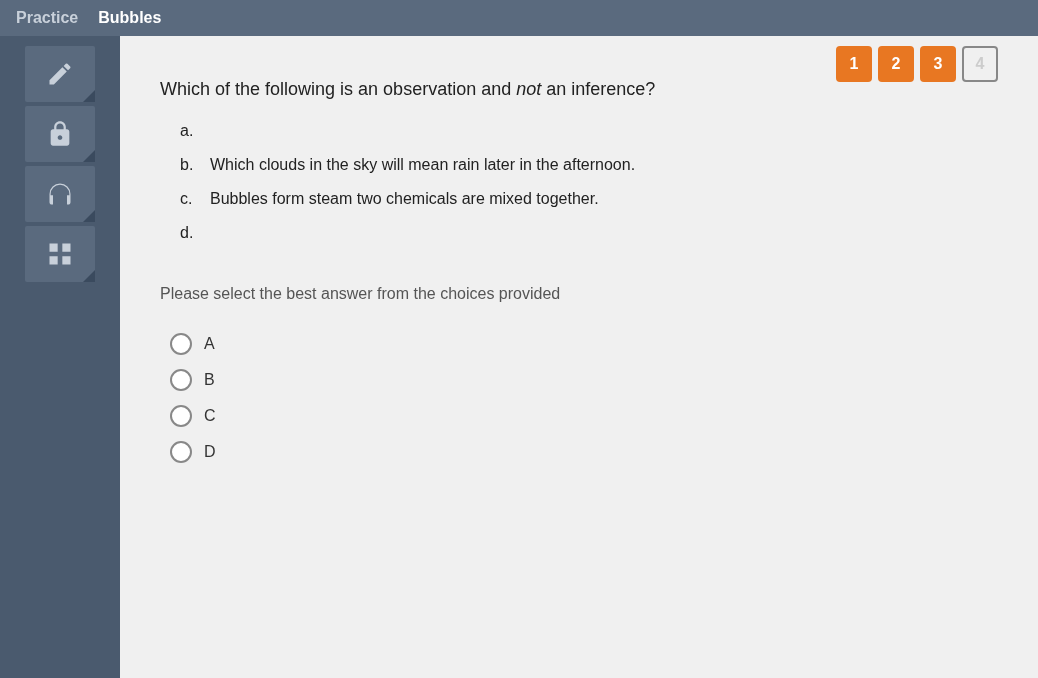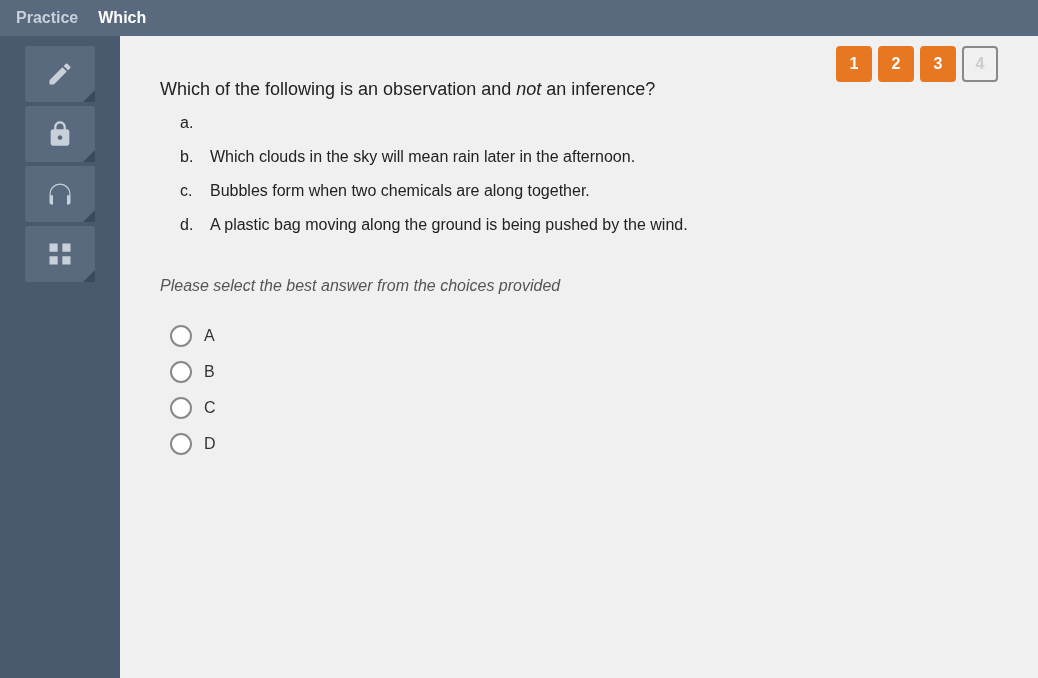--- a/index.html
+++ b/index.html
@@ -122,21 +122,21 @@
     .content {
       flex: 1;
       background: #f0f0f0;
       padding: 30px 40px 20px 40px;
       overflow-y: auto;
     }
 
     .question-text {
       font-size: 18px;
       color: #222;
-      margin-bottom: 8px;
+      margin-bottom: 16px;
       line-height: 1.5;
     }
 
     .question-text em {
       font-style: italic;
     }
 
     .answer-options {
       list-style: none;
       margin-left: 20px;
@@ -154,21 +154,20 @@
 
     .answer-options li .letter {
       font-weight: normal;
       min-width: 20px;
     }
 
     .please-select {
       font-size: 16px;
       color: #555;
       margin-bottom: 30px;
-      font-style: italic;
     }
 
     .radio-options {
       list-style: none;
       display: flex;
       flex-direction: column;
       gap: 14px;
       margin-left: 10px;
     }
 
@@ -191,21 +190,21 @@
       display: flex;
       align-items: center;
       justify-content: center;
     }
   </style>
 </head>
 <body>
 
 <div class="header">
   <span class="header-title">Practice</span>
-  <span class="header-active">Which</span>
+  <span class="header-active">Bubbles</span>
   <div class="pagination">
   </div>
 </div>
 
 <div class="main-layout">
 
   <div class="sidebar">
     <button class="sidebar-icon-btn">
 
       <svg viewBox="0 0 24 24" xmlns="http://www.w3.org/2000/svg">
@@ -254,25 +253,24 @@
     <ul class="answer-options">
       <li>
         <span class="letter">a.</span>
       </li>
       <li>
         <span class="letter">b.</span>
         <span>Which clouds in the sky will mean rain later in the afternoon.</span>
       </li>
       <li>
         <span class="letter">c.</span>
-        <span>Bubbles form when two chemicals are along together.</span>
+        <span>Bubbles form steam two chemicals are mixed together.</span>
       </li>
       <li>
         <span class="letter">d.</span>
-        <span>A plastic bag moving along the ground is being pushed by the wind.</span>
       </li>
     </ul>
 
     <p class="please-select">Please select the best answer from the choices provided</p>
 
     <ul class="radio-options">
       <li>
         <div class="radio-circle"></div>
         <span>A</span>
       </li>

